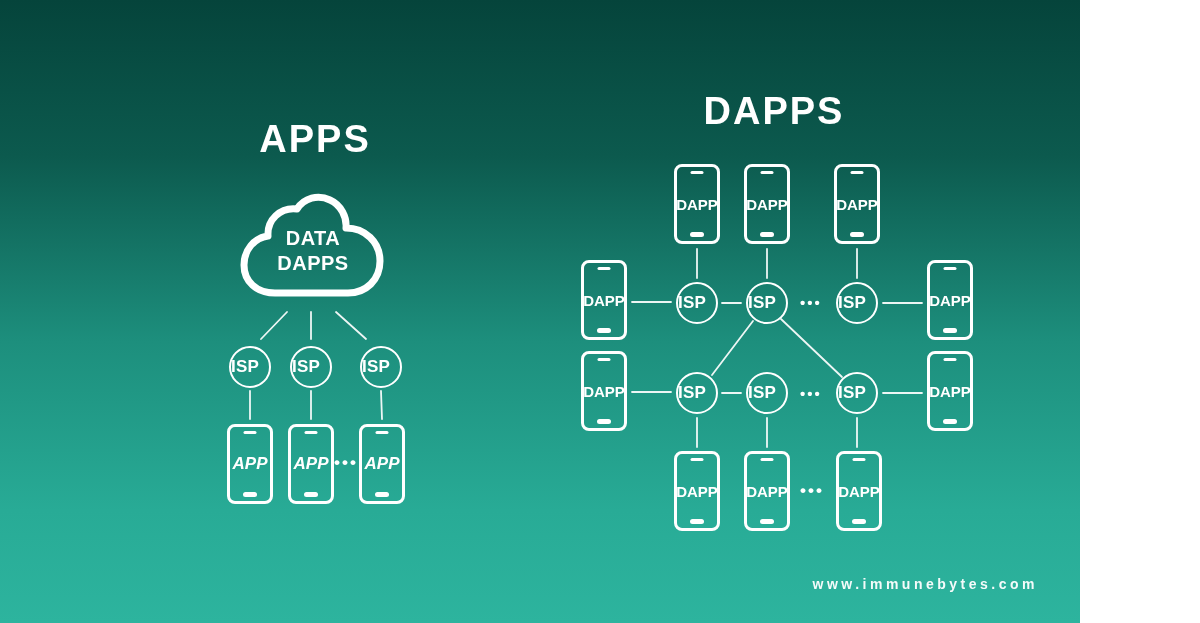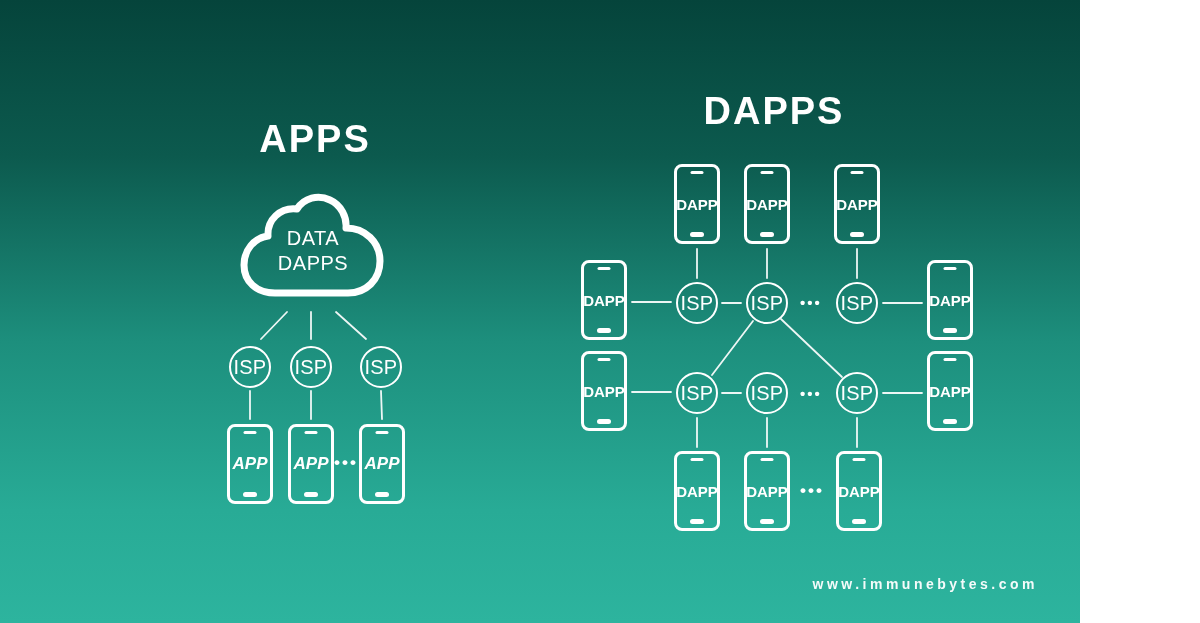--- a/index.html
+++ b/index.html
@@ -8,28 +8,28 @@
     position:relative;width:1080px;height:623px;
     background:linear-gradient(to bottom,#05443b 0%,#0c5a4e 25%,#1d8f7d 55%,#28ab96 82%,#2db49e 100%);
   }
   .layer{position:absolute;left:0;top:0;pointer-events:none;}
   .abs{position:absolute;}
   .title{
     color:#fff;font-weight:800;font-size:38px;letter-spacing:2px;
     text-align:center;width:200px;
   }
   .cloud-label{
-    color:#fff;font-weight:400;font-size:20px;line-height:25px;letter-spacing:0.5px;
+    color:#fff;font-weight:700;font-size:20px;line-height:25px;letter-spacing:0.5px;
     text-align:center;width:130px;
   }
   .cloud-label span{display:block;}
   .isp{
     width:38px;height:38px;border:2px solid #fff;border-radius:50%;
-    display:flex;align-items:center;justify-content:center;
-    color:#fff;font-weight:400;font-size:20px;letter-spacing:0.2px;
+    display:flex;align-items:center;justify-content:flex-start;
+    color:#fff;font-weight:700;font-size:17px;letter-spacing:0.2px;
     background:transparent;
   }
   .phone{
     width:40px;height:74px;border:3px solid #fff;border-radius:8px;
     display:flex;align-items:center;justify-content:center;
     color:#fff;font-weight:700;
   }
   .phone .speaker{
     position:absolute;top:4px;left:50%;transform:translateX(-50%);
     width:13px;height:3px;border-radius:2px;background:#fff;

